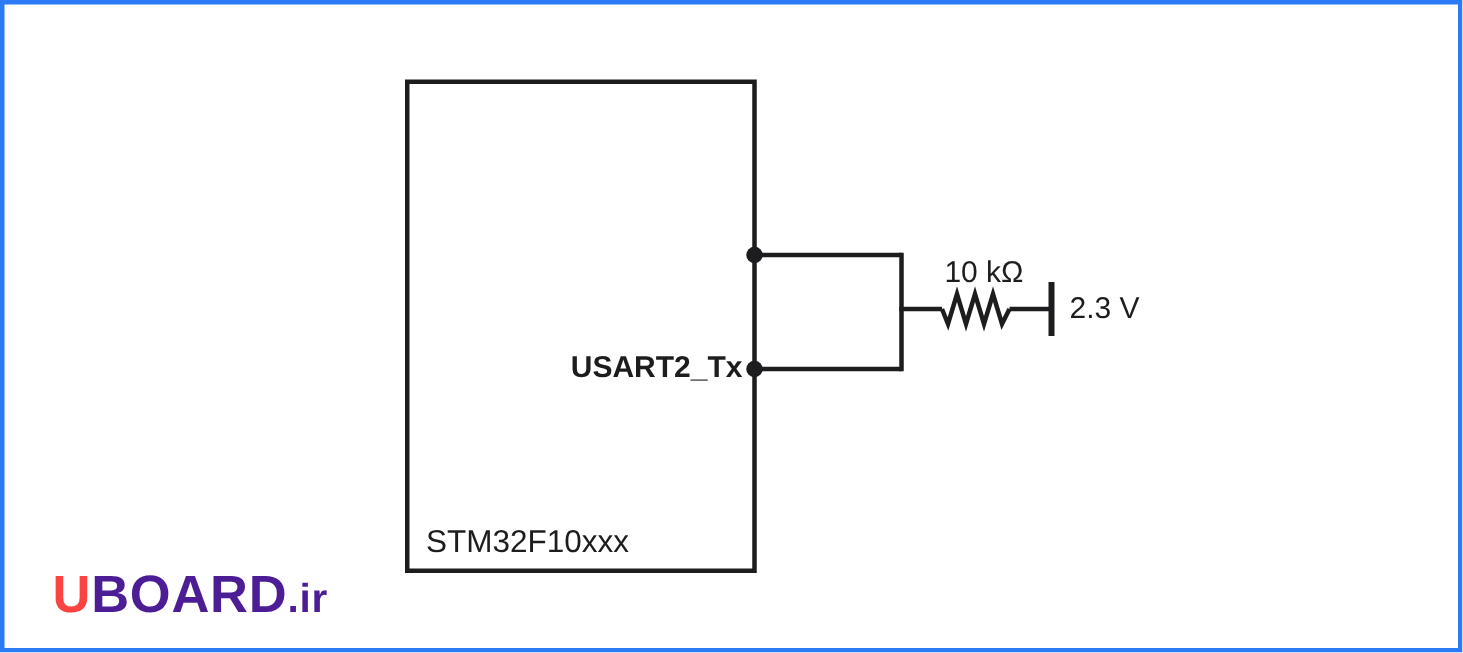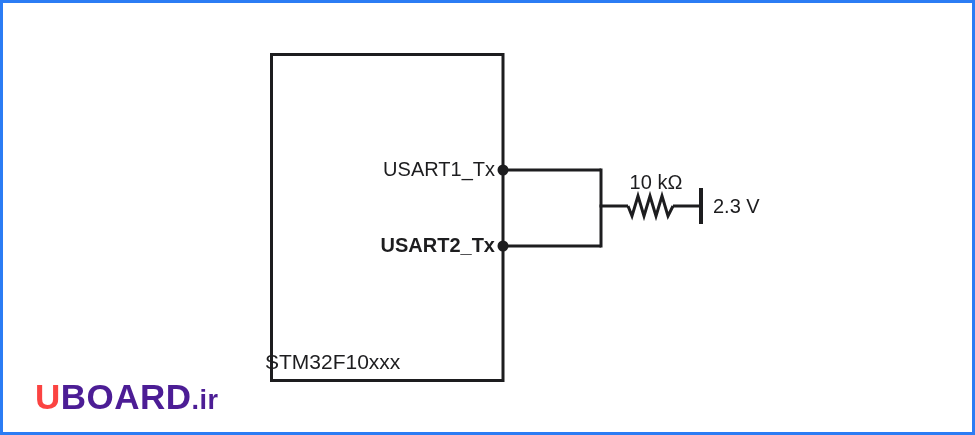--- a/index.html
+++ b/index.html
@@ -60,25 +60,24 @@
 
     <polyline points="625,203 629,213 635,193 641,213 647,193 653,213 659,193 665,213 670,203" fill="none" stroke="#1d1d1f" stroke-width="3" stroke-linejoin="miter"></polyline>
     <path d="M670,203 H698" stroke="#1d1d1f" stroke-width="3" fill="none"></path>
 
     <path d="M698,185 V221" stroke="#1d1d1f" stroke-width="4" fill="none"></path>
 
     <circle cx="500" cy="167" r="5.5" fill="#1d1d1f"></circle>
     <circle cx="500" cy="243" r="5.5" fill="#1d1d1f"></circle>
   </svg>
 
-  <div class="lbl lbl-pin" style="left:362px; top:155px;">USART1_Tx</div>
 
   <div class="lbl lbl-pin" style="left:362px; top:231px;font-weight:bold;">USART2_Tx</div>
 
-  <div class="lbl lbl-chip" style="left:262px; top:348px;">STM32F10xxx</div>
+  <div class="lbl lbl-chip" style="left:281px; top:348px;">STM32F10xxx</div>
 
   <div class="lbl lbl-res" style="left:618px; top:168px;">10 kΩ</div>
 
   <div class="lbl" style="left:710px; top:192px;">2.3 V</div>
 
   <div class="logo">
     <span class="big red">U</span>
       <span class="big blue">BOARD</span>
       <span class="small blue">.ir</span>
   </div>

